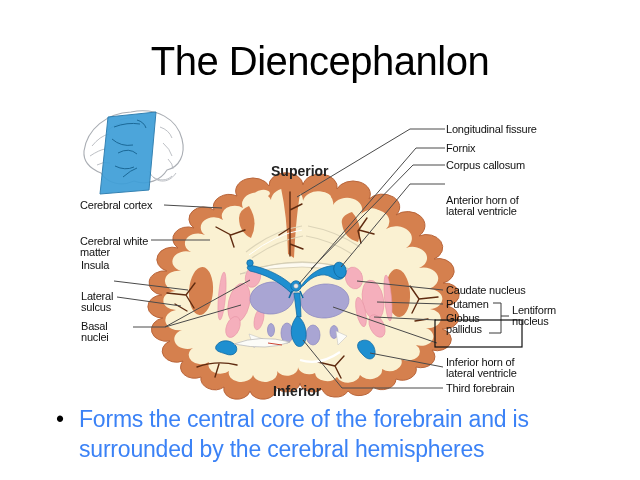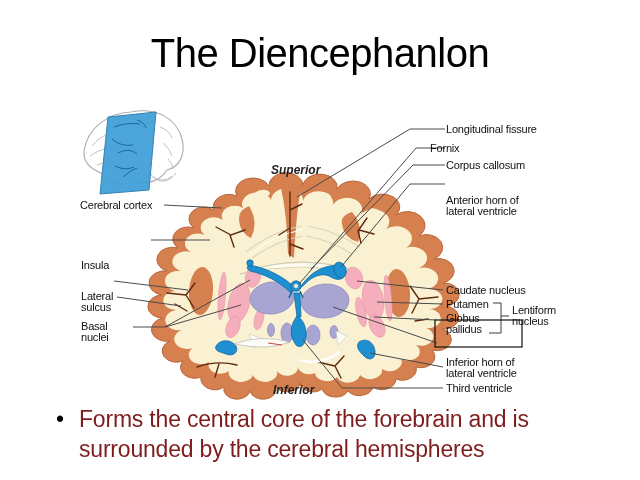--- a/index.html
+++ b/index.html
@@ -1,26 +1,26 @@
 <!DOCTYPE html>
 <html style="--cortex: #D5804E; --white-matter: #FAF1D2; --ventricle-blue: #1E8FD0; --thalamus-lavender: #A9A5D3; --nuclei-pink: #F5AFBC; --sulci-brown: #5F2B10; --leader-line: #4A4A4A; --plane-blue: #3F9FD8;"><head>
 <meta charset="utf-8">
 <style>
   html,body{margin:0;padding:0;background:#fff;width:640px;height:480px;overflow:hidden;}
   .slide{position:relative;width:640px;height:480px;background:#fff;font-family:"Liberation Sans",sans-serif;}
-  .title{position:absolute;left:0;right:0;top:31px;margin:0;text-align:center;font-size:40px;
+  .title{position:absolute;left:0;right:0;top:31px;margin:8px;text-align:center;font-size:40px;
          font-weight:400;color:#000;letter-spacing:-0.5px;font-family:"Liberation Sans",sans-serif;}
   .fig{position:absolute;left:0;top:0;width:640px;height:480px;}
   .fig svg{position:absolute;left:0;top:0;}
   .lbl{position:absolute;font-size:11px;line-height:11px;font-weight:400;color:#111;
        letter-spacing:-0.2px;white-space:pre-line;}
-  .orient{position:absolute;font-size:12px;font-weight:600;font-style:italic;color:#222;white-space:nowrap;}
+  .orient{position:absolute;font-size:14px;font-weight:600;color:#222;white-space:nowrap;}
   .bullet-row{position:absolute;left:56px;top:404px;display:flex;align-items:flex-start;}
   .marker{font-size:23px;line-height:30px;color:#000;width:23px;}
-  .btext{font-size:23px;line-height:30px;color:#7f1d1d;white-space:pre-line;letter-spacing:-0.2px;}
+  .btext{font-size:23px;line-height:30px;color:#3b82f6;white-space:pre-line;letter-spacing:-0.2px;}
   .f-cortex{fill:var(--cortex);}
   .f-cream{fill:var(--white-matter);}
   .f-blue{fill:var(--ventricle-blue);stroke:#0F6AA3;stroke-width:.8;}
   .f-lav{fill:var(--thalamus-lavender);stroke:#8B86C0;stroke-width:.7;}
   .f-pink{fill:var(--nuclei-pink);stroke:#E794A6;stroke-width:.6;}
   .s-sulci{stroke:var(--sulci-brown);stroke-width:1.4;fill:none;stroke-linecap:round;}
   .s-lead{stroke:var(--leader-line);stroke-width:1;fill:none;}
 </style>
 </head>
 <body>
@@ -163,40 +163,42 @@
       </g>
 
       <path d="M493,303 H501 V333 H489 M501,316 H509" stroke="#3A3A3A" stroke-width="1" fill="none"></path>
       <rect x="435" y="320" width="87" height="27" fill="none" stroke="#101010" stroke-width="1.2"></rect>
     </svg>
 
     <div class="orient" style="left:271px;top:163px;">Superior</div>
     <div class="orient" style="left:273px;top:383px;">Inferior</div>
 
     <div class="lbl" style="left:80px;top:200px;">Cerebral cortex</div>
+    <div class="lbl" style="left:80px;top:236px;">Cerebral white
+matter</div>
     <div class="lbl" style="left:81px;top:260px;">Insula</div>
     <div class="lbl" style="left:81px;top:291px;">Lateral
 sulcus</div>
     <div class="lbl" style="left:81px;top:321px;">Basal
 nuclei</div>
 
     <div class="lbl" style="left:446px;top:124px;">Longitudinal fissure</div>
-    <div class="lbl" style="left:430px;top:143px;">Fornix</div>
+    <div class="lbl" style="left:446px;top:143px;">Fornix</div>
     <div class="lbl" style="left:446px;top:160px;">Corpus callosum</div>
     <div class="lbl" style="left:446px;top:171px;margin-top:24px;">Anterior horn of
 lateral ventricle</div>
     <div class="lbl" style="left:446px;top:285px;">Caudate nucleus</div>
     <div class="lbl" style="left:446px;top:299px;">Putamen</div>
     <div class="lbl" style="left:446px;top:313px;">Globus
 pallidus</div>
     <div class="lbl" style="left:512px;top:305px;">Lentiform
 nucleus</div>
     <div class="lbl" style="left:446px;top:357px;">Inferior horn of
 lateral ventricle</div>
-    <div class="lbl" style="left:446px;top:383px;">Third ventricle</div>
+    <div class="lbl" style="left:446px;top:383px;">Third forebrain</div>
   </div>
 
   <div class="bullet-row">
     <span class="marker">•</span>
     <div class="btext">Forms the central core of the forebrain and is
 surrounded by the cerebral hemispheres</div>
   </div>
 
 </div>
 

